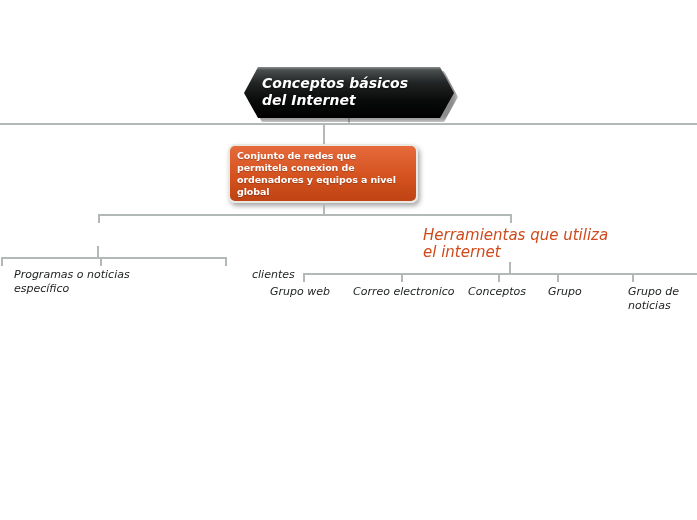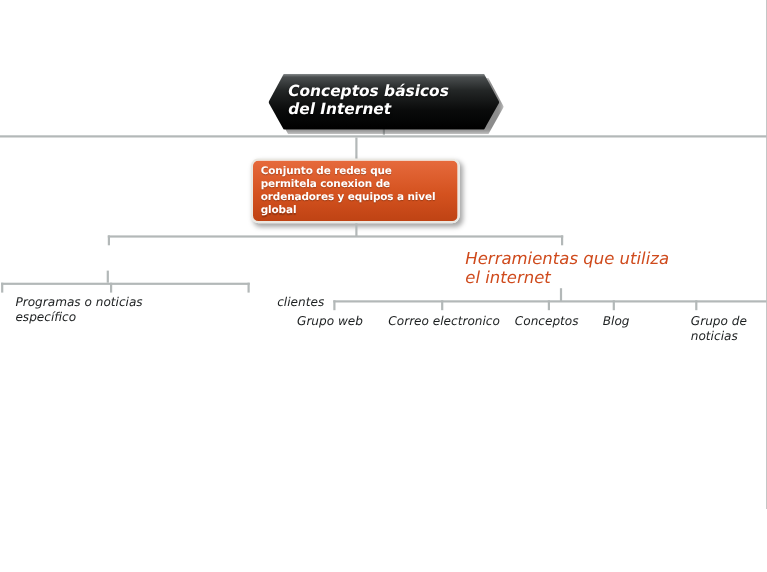--- a/index.html
+++ b/index.html
@@ -96,16 +96,16 @@
   <div class="line" style="left:509px;top:262px;width:2px;height:12px;"></div>
   <div class="line" style="left:303px;top:273px;width:394px;height:2px;"></div>
   <div class="line" style="left:303px;top:273px;width:2px;height:9px;"></div>
   <div class="line" style="left:401px;top:273px;width:2px;height:9px;"></div>
   <div class="line" style="left:498px;top:273px;width:2px;height:9px;"></div>
   <div class="line" style="left:557px;top:273px;width:2px;height:9px;"></div>
   <div class="line" style="left:632px;top:273px;width:2px;height:9px;"></div>
   <div class="child" style="left:270px;top:285px;">Grupo web</div>
   <div class="child" style="left:353px;top:285px;">Correo electronico</div>
   <div class="child" style="left:468px;top:285px;">Conceptos</div>
-  <div class="child" style="left:548px;top:285px;">Blog</div>
+  <div class="child" style="left:548px;top:285px;">Grupo</div>
   <div class="child" style="left:589px;top:285px;margin-left:39px;">Grupo de noticias</div>
 
 </div>
 
 </body></html>

